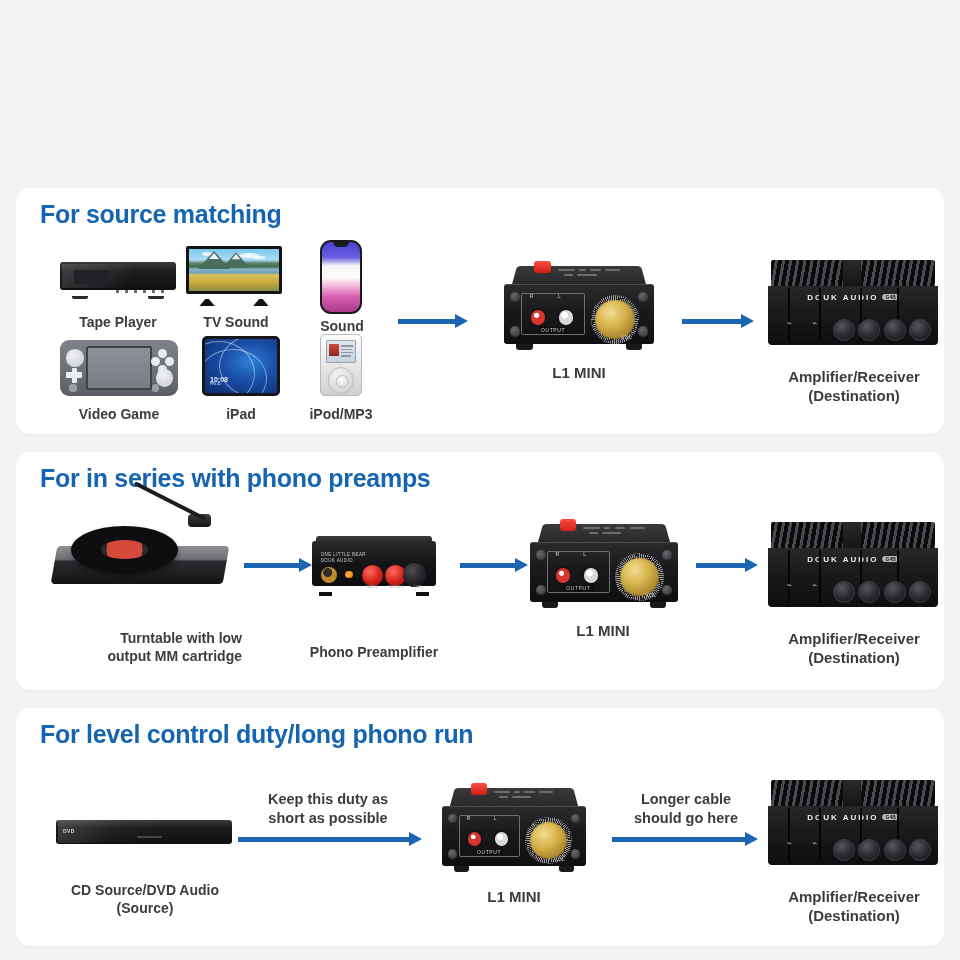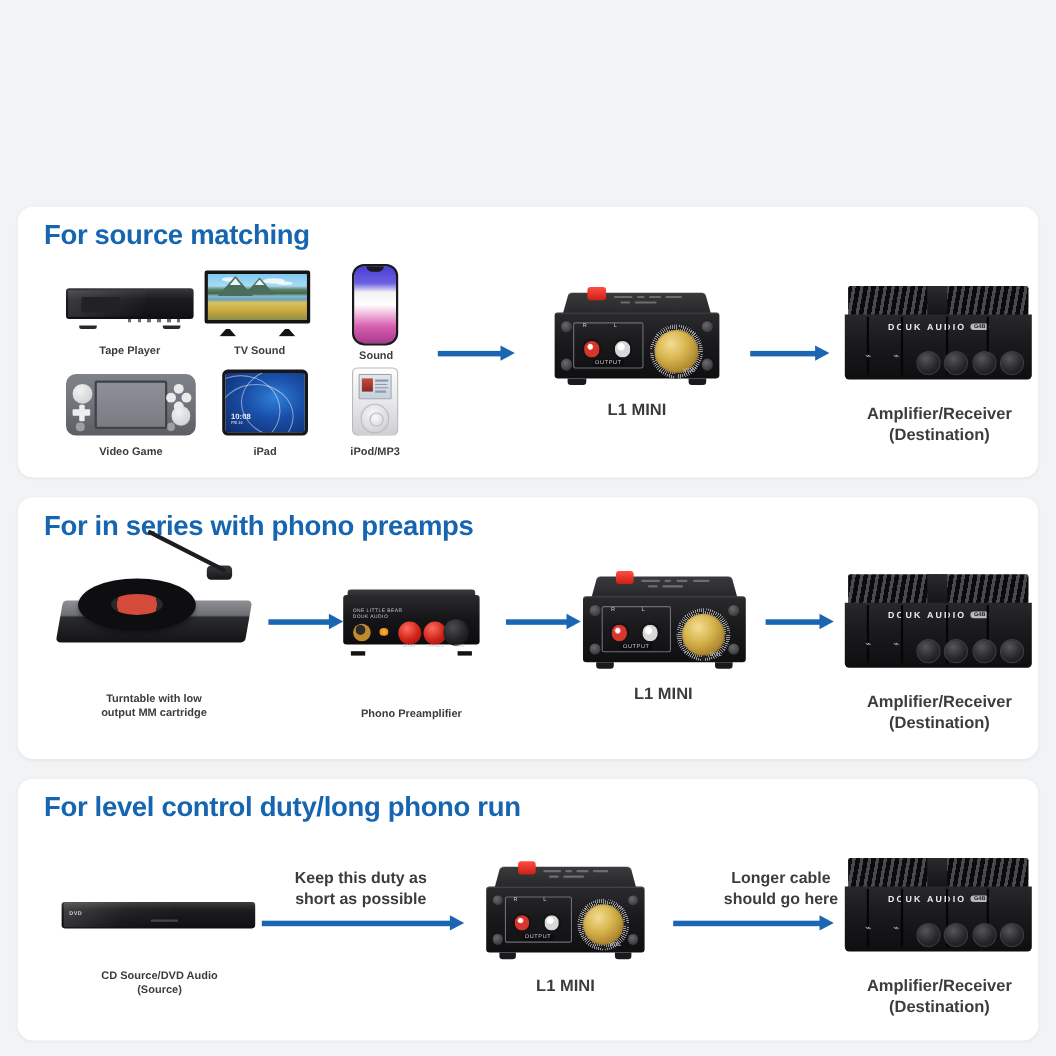--- a/index.html
+++ b/index.html
@@ -45,21 +45,21 @@
     color: #1565b0;
     font-size: 25px;
     font-weight: bold;
     letter-spacing: -0.3px;
   }
 
   .caption {
     position: absolute;
     text-align: center;
     color: #3c3c3c;
-    font-size: 10px;
+    font-size: 14px;
     font-weight: bold;
     line-height: 1.25;
     white-space: pre-line;
   }
   .note {
     position: absolute;
     text-align: center;
     color: #3c3c3c;
     font-size: 14.5px;
     font-weight: bold;
@@ -625,21 +625,21 @@
 
   <div class="card" id="card-2">
     <div class="card-title">For in series with phono preamps</div>
 
     <div class="dev tt" style="left:38px; top:60px; width:172px; height:86px;">
       <div class="plinth"></div>
       <div class="platter"></div>
       <div class="armbase"></div>
       <div class="arm"></div>
     </div>
-    <div class="caption" style="left:22px; top:178px; width:204px;">Turntable with low
+    <div class="caption" style="left:22px; top:178px; width:204px;text-align:right;">Turntable with low
 output MM cartridge</div>
 
     <div class="arrow" style="left:228px; top:106px; width:68px;">
       <div class="shaft" style="width:56px;"></div>
         <div class="head"></div>
     </div>
 
     <div class="dev pre" style="left:296px; top:84px; width:124px; height:62px;">
       <div class="top"></div>
       <div class="body"></div>
@@ -767,21 +767,21 @@
           <span class="rcalabel">OUTPUT</span>
         </div>
         <div class="knob"></div>
         <span class="vollabel">VOL</span>
       </div>
       <div class="foot" style="left:8%;"></div>
       <div class="foot" style="right:8%;"></div>
     </div>
     <div class="caption" style="left:424px; top:180px; width:148px; font-size:15px;">L1 MINI</div>
 
-    <div class="note" style="left:614px; top:82px; width:160px;">Longer cable
+    <div class="note" style="left:590px; top:82px; width:160px;">Longer cable
 should go here</div>
     <div class="arrow" style="left:596px; top:124px; width:146px;">
       <div class="shaft" style="width:134px;"></div>
         <div class="head"></div>
     </div>
 
     <div class="dev amp" style="left:752px; top:72px; width:170px; height:94px;">
       <div class="fins"></div>
         <div class="finnotch"></div>
       <div class="body"></div>

